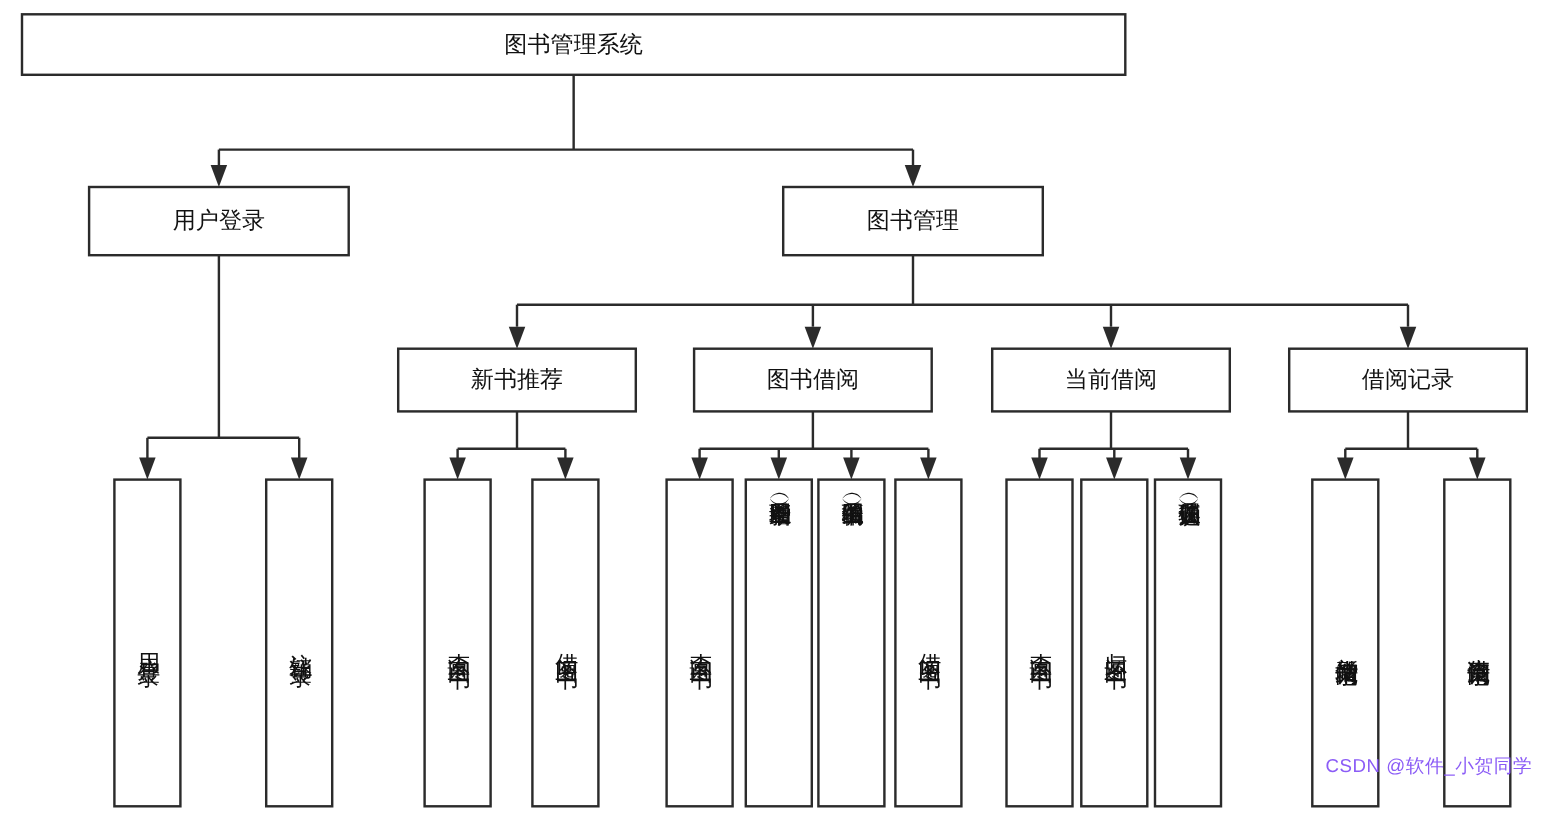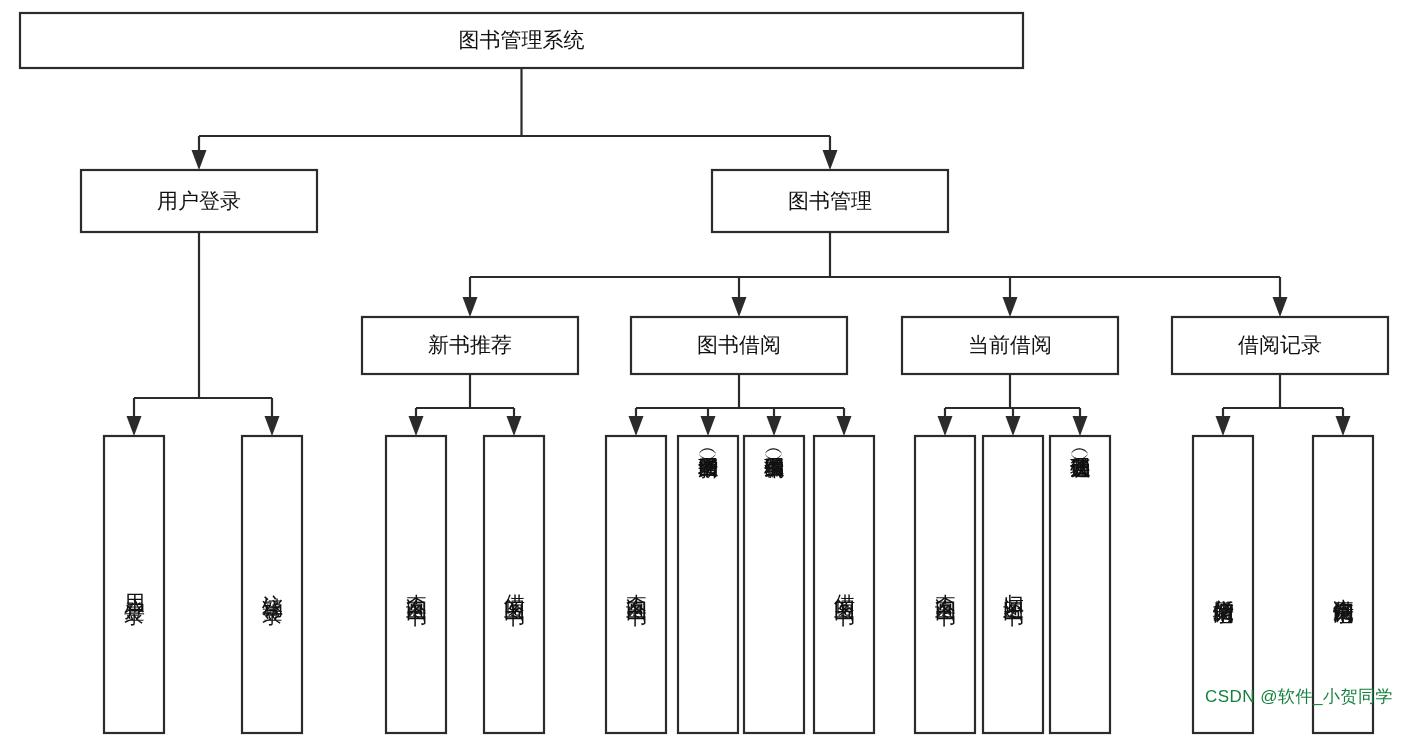--- a/index.html
+++ b/index.html
@@ -71,21 +71,21 @@
     color: #111111;
     letter-spacing: 2px;
     white-space: nowrap;
   }
   #watermark {
     position: absolute;
     right: 12px;
     bottom: 6px;
     font-family: "Liberation Sans", "DejaVu Sans", sans-serif;
     font-size: 17px;
-    color: #15803d;
+    color: #8b5cf6;
     letter-spacing: 0.5px;
     user-select: none;
   }
 </style>
 </head>
 <body>
 
 <div id="diagram-root">
 
   <svg id="tree-svg" viewBox="0 0 1405 747">

